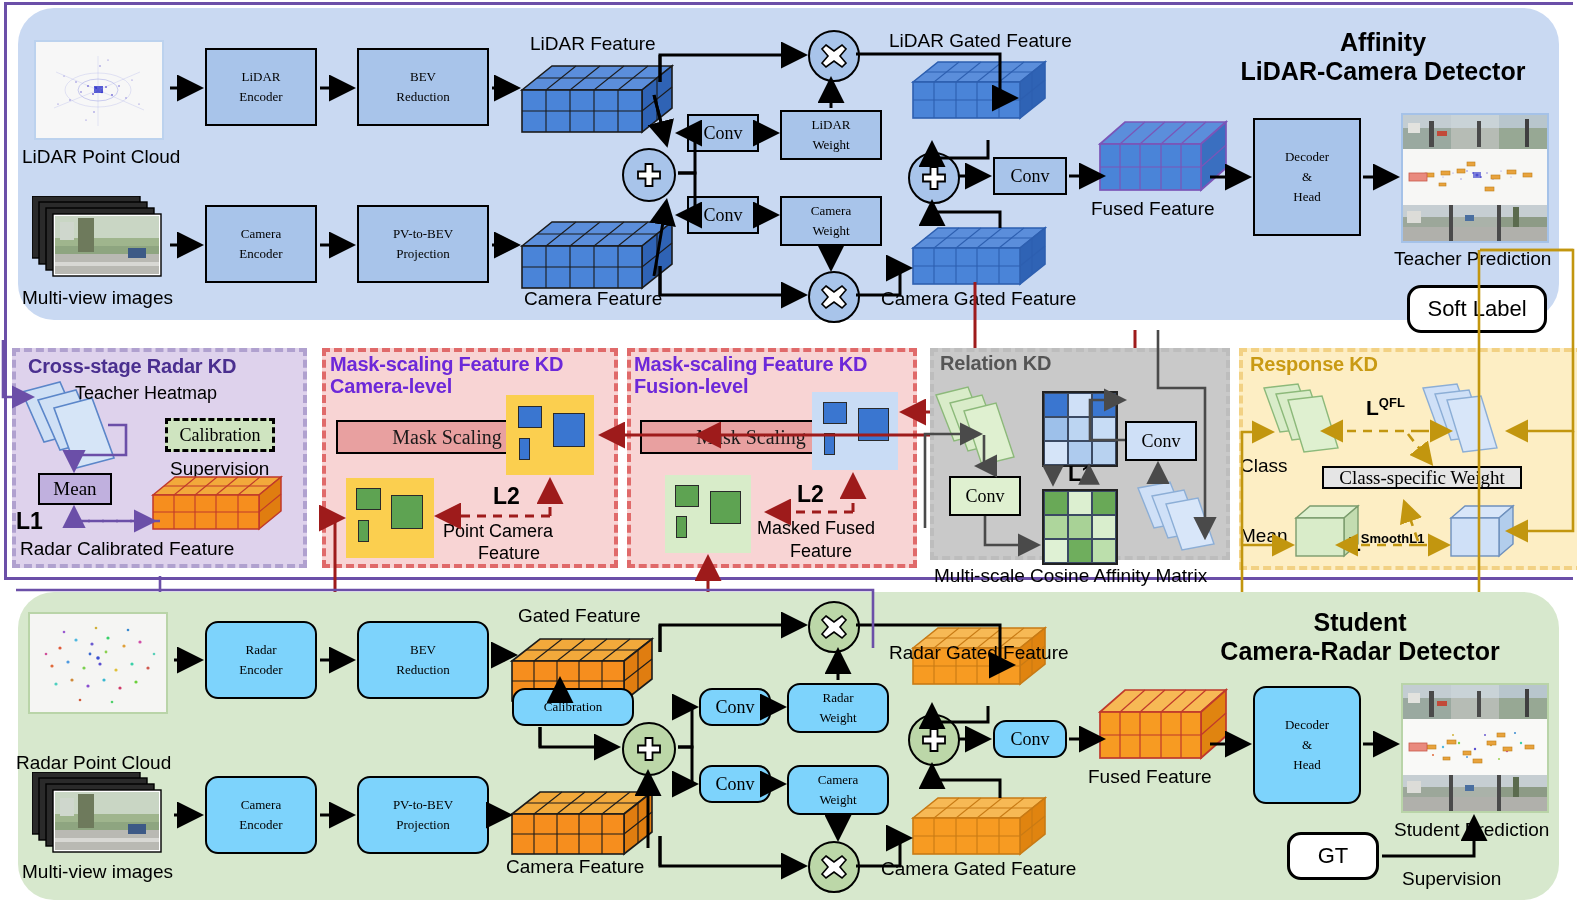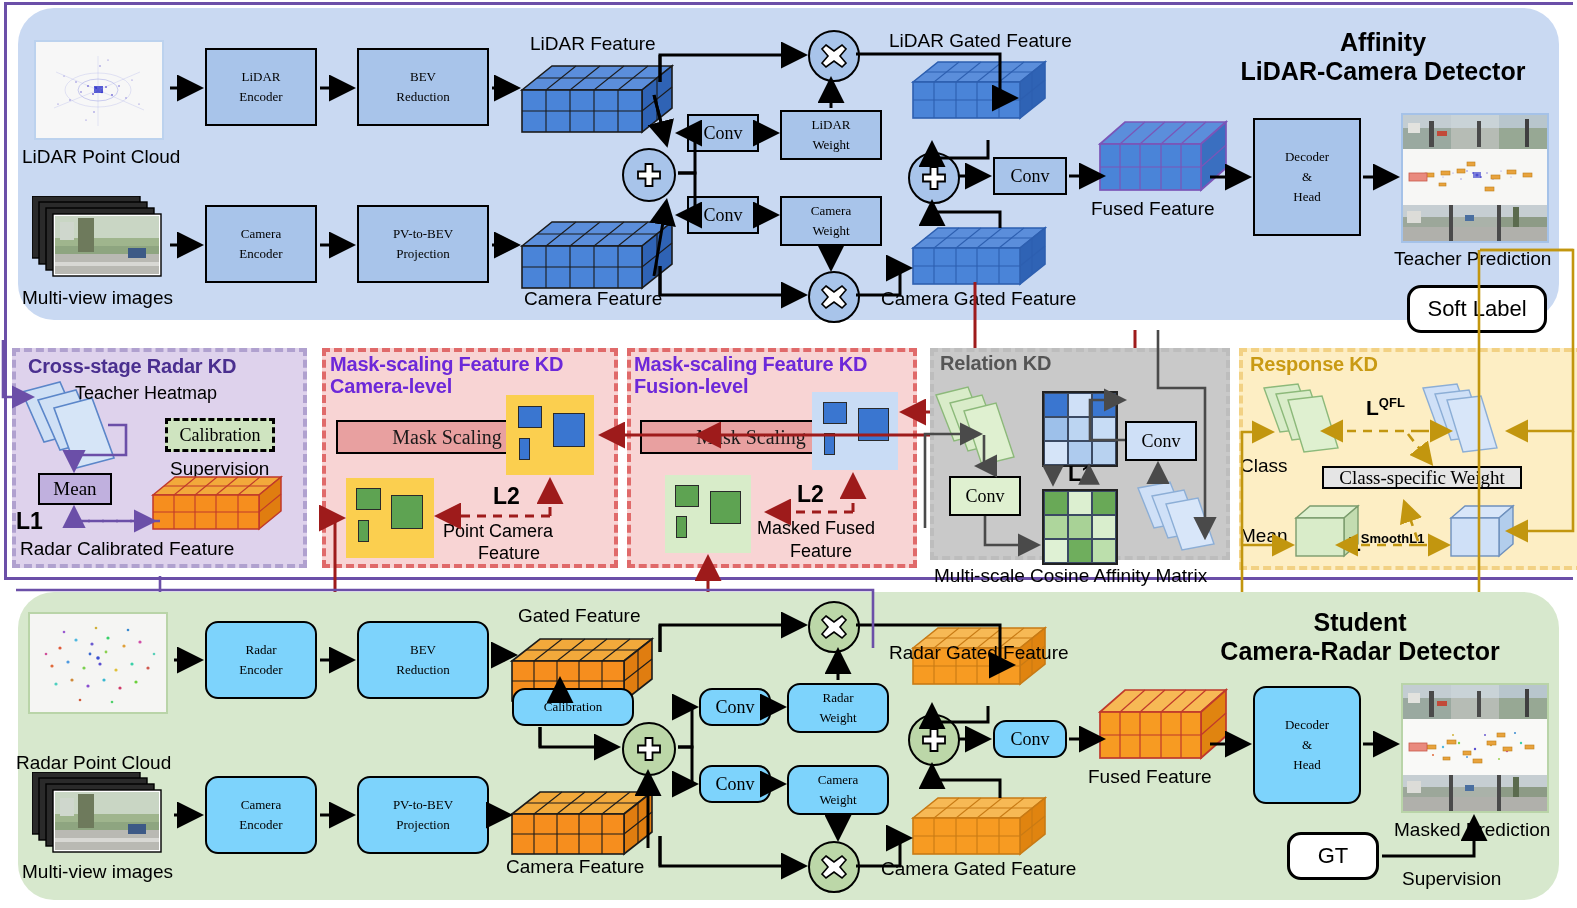--- a/index.html
+++ b/index.html
@@ -1034,21 +1034,21 @@
         <rect x="0" y="90" width="144" height="12" fill="#c6ced2"></rect>
         <rect x="0" y="112" width="144" height="14" fill="#b0b0ab"></rect>
         <rect x="4" y="96" width="14" height="12" fill="#dcdcd8"></rect>
         <rect x="46" y="90" width="4" height="36" fill="#4a4a4a"></rect>
         <rect x="94" y="90" width="4" height="36" fill="#4a4a4a"></rect>
         <rect x="62" y="100" width="9" height="6" fill="#4a6fa0"></rect>
         <rect x="110" y="92" width="6" height="20" fill="#5b6b4e"></rect>
       </g>
     </svg>
   </div>
-  <div class="lbl" style="left:1394px;top:819px;">Masked Prediction</div>
+  <div class="lbl" style="left:1394px;top:819px;">Student Prediction</div>
 
   <div class="box wht round" style="left:1287px;top:832px;width:92px;height:48px;border-width:3px;">GT</div>
   <div class="lbl" style="left:1402px;top:868px;">Supervision</div>
 
   <svg class="edge" style="left:0;top:0;width:1577px;height:908px;">
     <g stroke="#000" stroke-width="3" fill="none" marker-end="url(#ab)">
       <path d="M174 660 L198 660"></path>
       <path d="M320 660 L350 660"></path>
       <path d="M492 660 L503 660 L503 655 L512 655"></path>
       <path d="M174 815 L198 815"></path>

